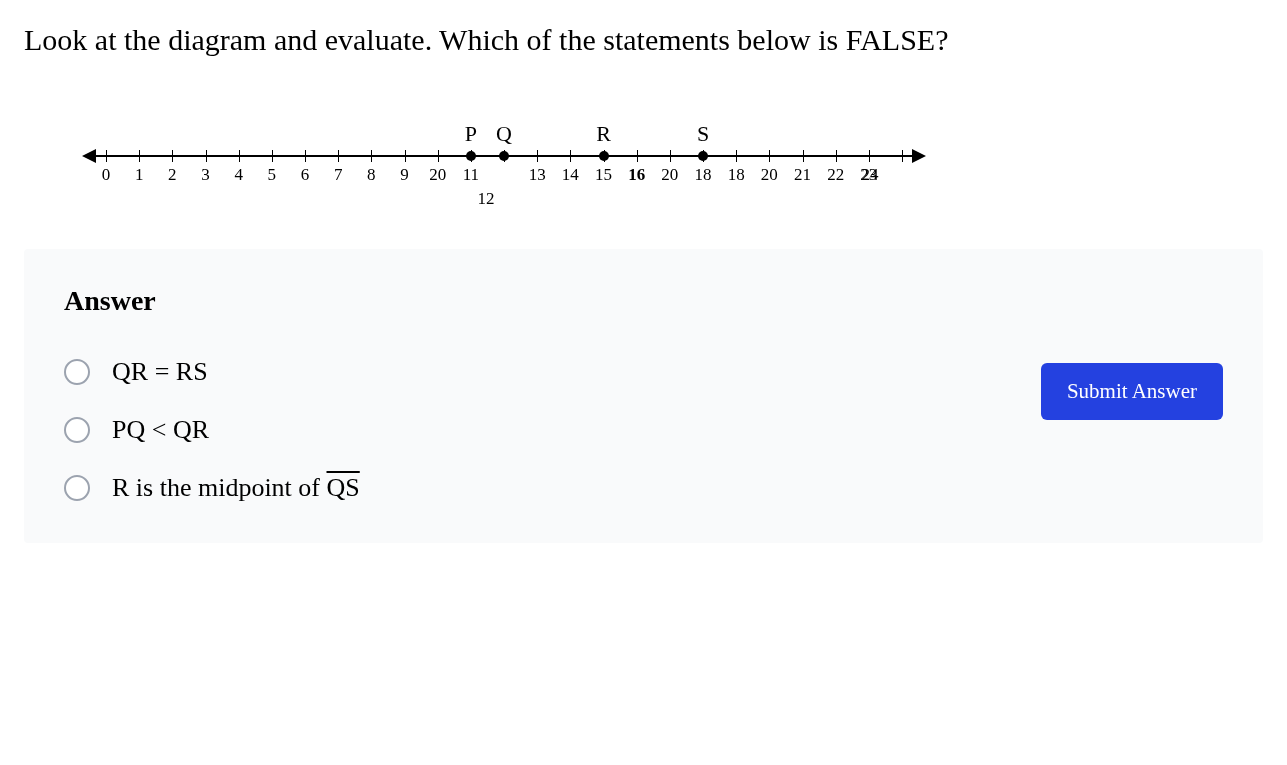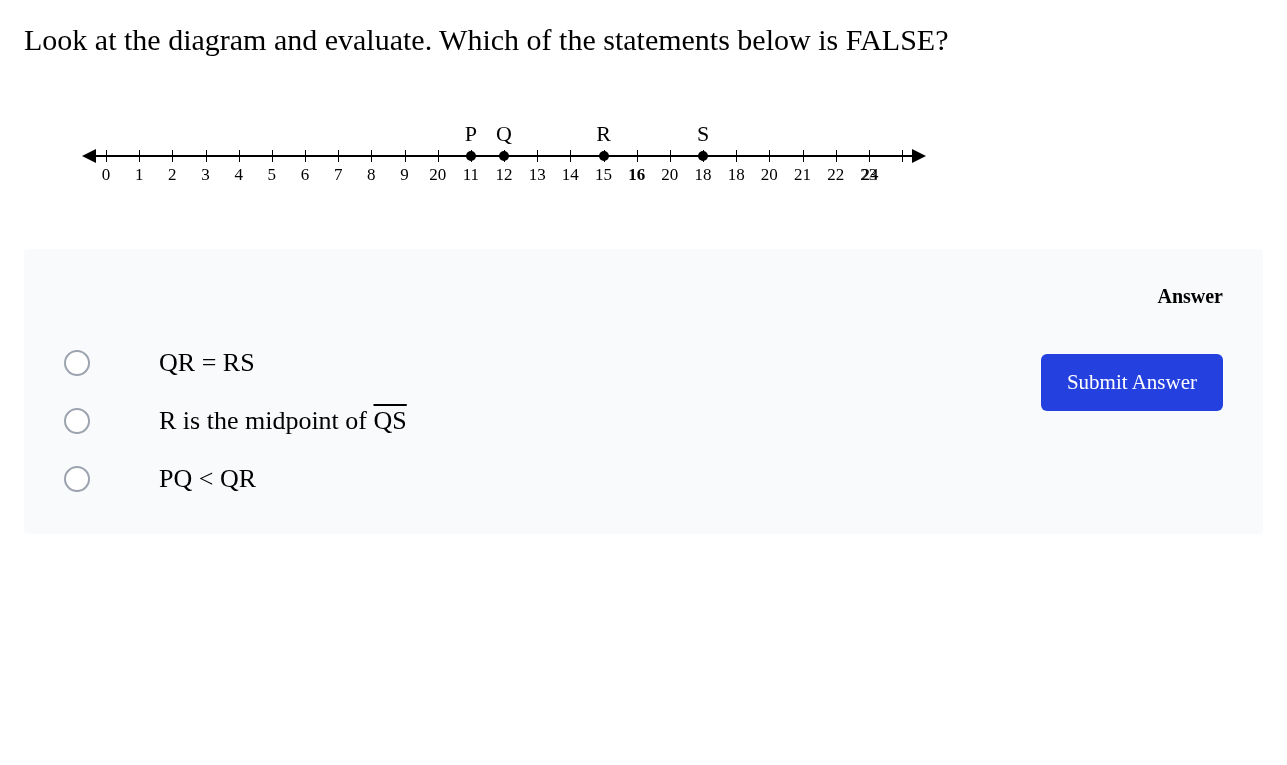--- a/index.html
+++ b/index.html
@@ -81,24 +81,23 @@
     transform: translateX(-50%);
     font-family: Georgia, serif;
   }
   .answer-panel {
     background: #f9fafb;
     padding: 36px 40px 40px 40px;
     border-radius: 4px;
     position: relative;
   }
   .answer-heading {
-    font-size: 20px;
+    font-size: 28px;
     font-weight: bold;
     margin-bottom: 40px;
-    text-align: right;
   }
   .options-and-button {
     display: flex;
     align-items: flex-start;
     justify-content: space-between;
   }
   .options {
     display: flex;
     flex-direction: column;
     gap: 28px;
@@ -113,21 +112,20 @@
   .radio {
     width: 22px;
     height: 22px;
     border: 2px solid #9ca3af;
     border-radius: 50%;
     flex-shrink: 0;
     background: #fff;
   }
   .opt-text {
     font-family: Georgia, serif;
-    margin-left: 47px;
   }
   .overline {
     text-decoration: overline;
     text-decoration-thickness: 1.5px;
   }
   .submit-btn {
     background: #2441e0;
     color: #fff;
     font-size: 21px;
     font-family: Georgia, serif;
@@ -166,21 +164,21 @@
       <div class="nl-tick-label" style="left: 254.167px;">7</div>
       <div class="nl-tick" style="left: 287.333px;"></div>
       <div class="nl-tick-label" style="left: 287.333px;">8</div>
       <div class="nl-tick" style="left: 320.5px;"></div>
       <div class="nl-tick-label" style="left: 320.5px;">9</div>
       <div class="nl-tick" style="left: 353.667px;"></div>
       <div class="nl-tick-label" style="left: 353.667px;">20</div>
       <div class="nl-tick" style="left: 386.833px;"></div>
       <div class="nl-tick-label" style="left: 386.833px;">11</div>
       <div class="nl-tick" style="left: 420px;"></div>
-      <div class="nl-tick-label" style="left: 420px;">12</div>
+      <div class="nl-tick-label" style="left: 402px; margin-top: 24px;">12</div>
       <div class="nl-tick" style="left: 453.167px;"></div>
       <div class="nl-tick-label" style="left: 453.167px;">13</div>
       <div class="nl-tick" style="left: 486.333px;"></div>
       <div class="nl-tick-label" style="left: 486.333px;">14</div>
       <div class="nl-tick" style="left: 519.5px;"></div>
       <div class="nl-tick-label" style="left: 519.5px; text-align: right;">15</div>
       <div class="nl-tick" style="left: 552.667px;"></div>
       <div class="nl-tick-label" style="left: 552.667px; font-weight: bold;">16</div>
       <div class="nl-tick" style="left: 585.833px;"></div>
       <div class="nl-tick-label" style="left: 585.833px;">20</div>
@@ -219,28 +217,28 @@
         <span class="radio"></span>
         <span class="opt-text">
           <span>QR</span><span> = </span><span>RS</span>
         </span>
       </label>
 
 
       <label class="option">
         <span class="radio"></span>
         <span class="opt-text">
+          <span>PQ</span><span> &lt; </span><span>QR</span>
+        </span>
+      </label>
+
+      <label class="option">
+        <span class="radio"></span>
+        <span class="opt-text">
           <span>R is the midpoint of </span><span class="overline">QS</span>
         </span>
       </label>
 
-      <label class="option">
-        <span class="radio"></span>
-        <span class="opt-text">
-          <span>PQ</span><span> &lt; </span><span>QR</span>
-        </span>
-      </label>
-
     </div>
 
     <button class="submit-btn">Submit Answer</button>
   </div>
 </div>
 
 </body></html>

